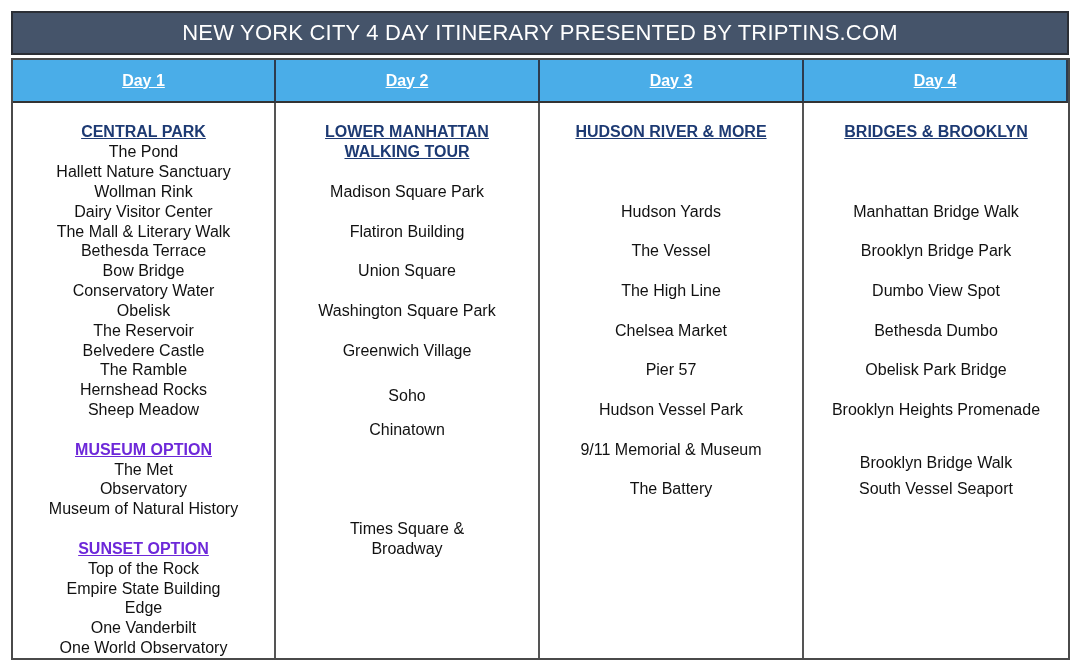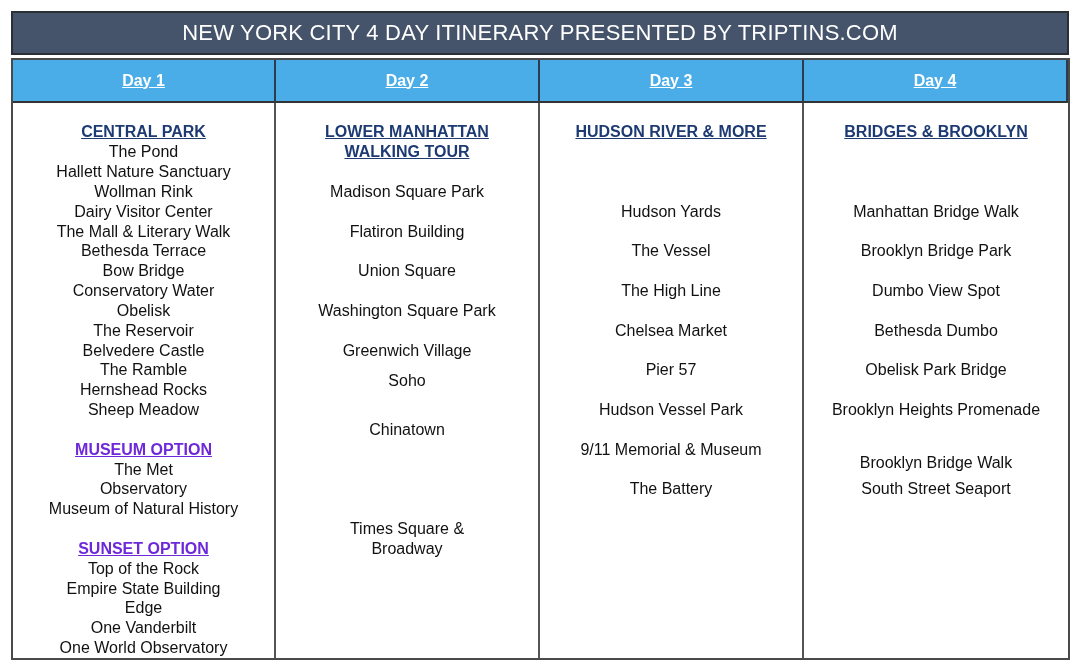--- a/index.html
+++ b/index.html
@@ -76,21 +76,21 @@
   </div>
 
   <div class="body-cell">
     <div class="line sec-blue" style="top:19px">LOWER MANHATTAN</div>
     <div class="line sec-blue" style="top:39px">WALKING TOUR</div>
     <div class="line" style="top:79px">Madison Square Park</div>
     <div class="line" style="top:119px">Flatiron Building</div>
     <div class="line" style="top:158px">Union Square</div>
     <div class="line" style="top:198px">Washington Square Park</div>
     <div class="line" style="top:238px">Greenwich Village</div>
-    <div class="line" style="top:268px">Soho</div>
+    <div class="line" style="top:283px">Soho</div>
     <div class="line" style="top:317px">Chinatown</div>
     <div class="line bold" style="top:416px">Times Square &amp;</div>
     <div class="line bold" style="top:436px">Broadway</div>
   </div>
 
   <div class="body-cell">
     <div class="line sec-blue" style="top:19px">HUDSON RIVER &amp; MORE</div>
     <div class="line" style="top:99px">Hudson Yards</div>
     <div class="line" style="top:138px">The Vessel</div>
     <div class="line" style="top:178px">The High Line</div>
@@ -103,15 +103,15 @@
 
   <div class="body-cell last">
     <div class="line sec-blue" style="top:19px">BRIDGES &amp; BROOKLYN</div>
     <div class="line" style="top:99px">Manhattan Bridge Walk</div>
     <div class="line" style="top:138px">Brooklyn Bridge Park</div>
     <div class="line" style="top:178px">Dumbo View Spot</div>
     <div class="line" style="top:218px">Bethesda Dumbo</div>
     <div class="line" style="top:257px">Obelisk Park Bridge</div>
     <div class="line" style="top:297px">Brooklyn Heights Promenade</div>
     <div class="line" style="top:350px">Brooklyn Bridge Walk</div>
-    <div class="line" style="top:376px">South Street Seaport</div>
+    <div class="line" style="top:376px">South Vessel Seaport</div>
   </div>
 </div>
 
 </body></html>

